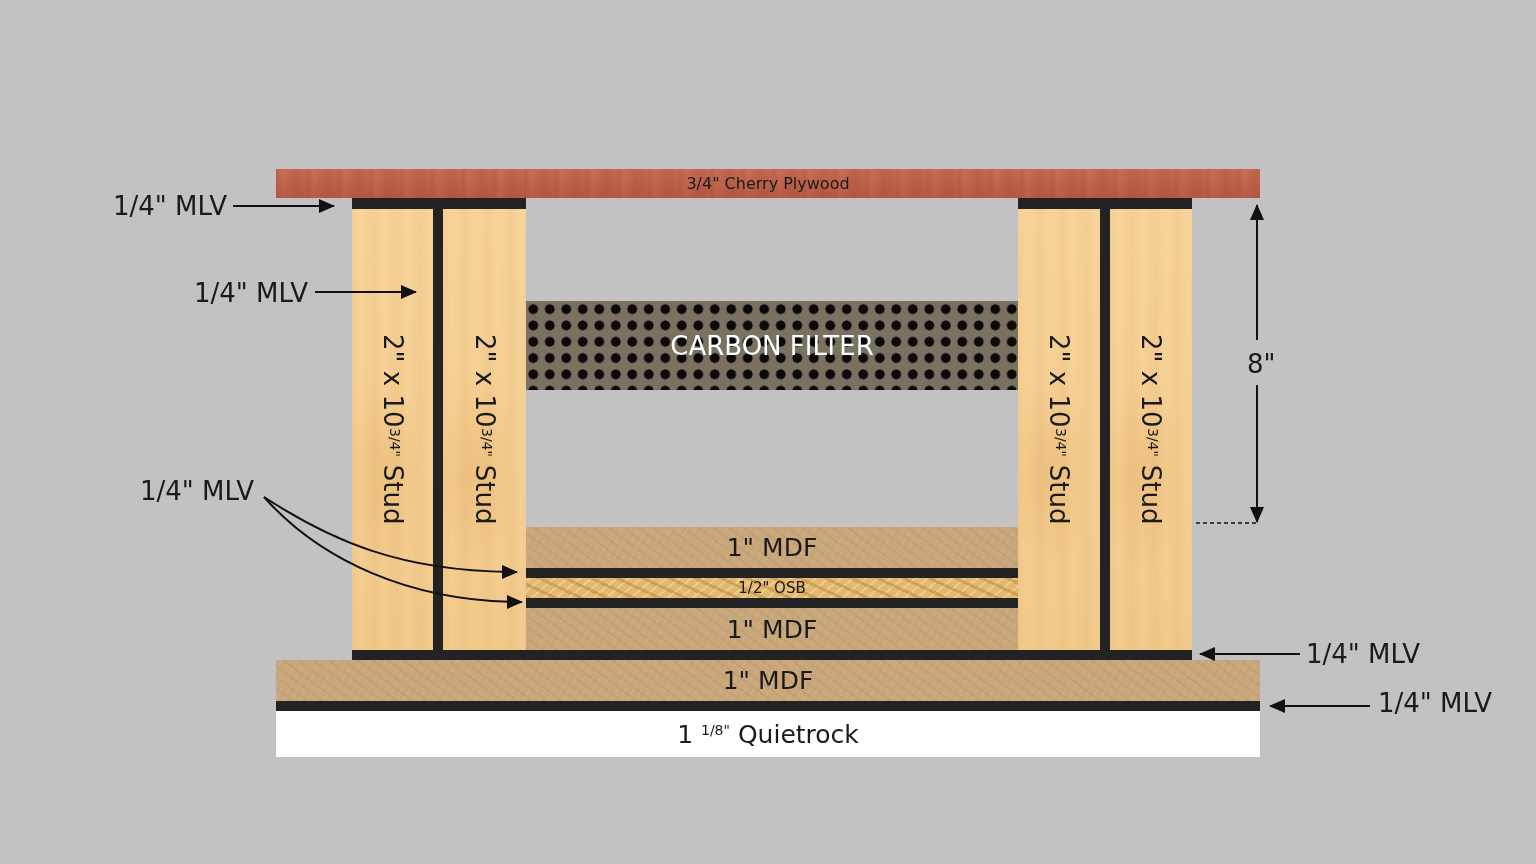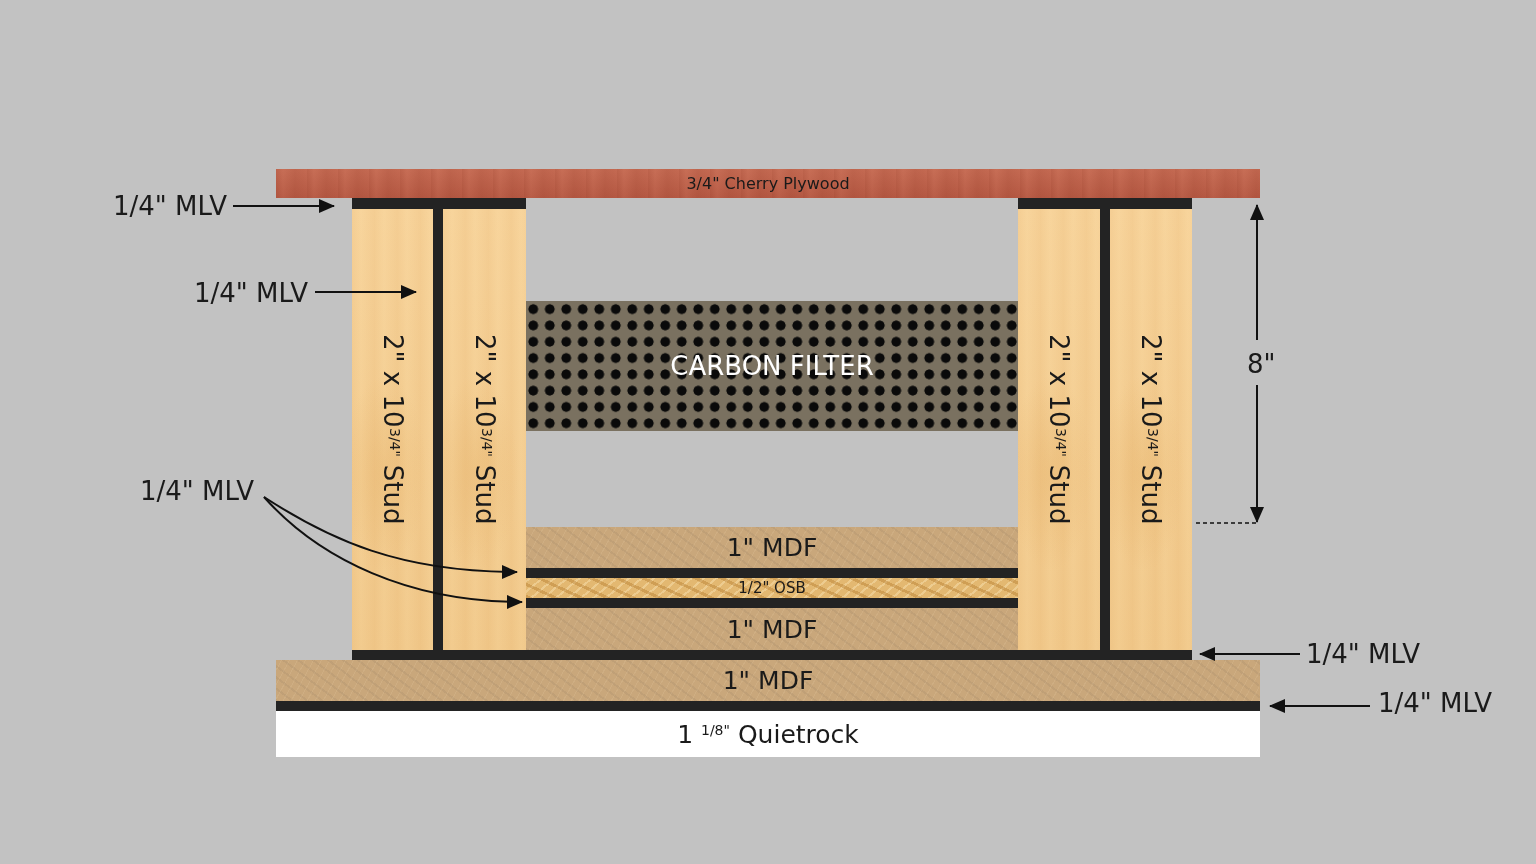--- a/index.html
+++ b/index.html
@@ -52,21 +52,21 @@
 
 <div class="abs mlv" style="left:1018px;top:198px;width:174px;height:11px;"></div>
 <div class="abs stud vert" style="left:1018px;top:209px;width:82px;height:441px;">
   <span><span>2" x 10</span><span class="sup">3/4"</span><span> Stud</span></span>
 </div>
 <div class="abs mlv" style="left:1100px;top:209px;width:10px;height:441px;"></div>
 <div class="abs stud vert" style="left:1110px;top:209px;width:82px;height:441px;">
   <span><span>2" x 10</span><span class="sup">3/4"</span><span> Stud</span></span>
 </div>
 
-<div class="abs filter layer-text" style="left:526px;top:301px;width:492px;height:130px;color:#ffffff;font-size:26px;">
+<div class="abs filter layer-text" style="left:526px;top:301px;width:492px;height:89px;color:#ffffff;font-size:26px;">
   <span>CARBON FILTER</span>
 </div>
 
 <div class="abs mdf layer-text" style="left:526px;top:527px;width:492px;height:41px;">
   <span>1" MDF</span>
 </div>
 <div class="abs mlv" style="left:526px;top:568px;width:492px;height:10px;"></div>
 <div class="abs osb layer-text" style="left:526px;top:578px;width:492px;height:20px;font-size:15px;">
   <span>1/2" OSB</span>
 </div>

